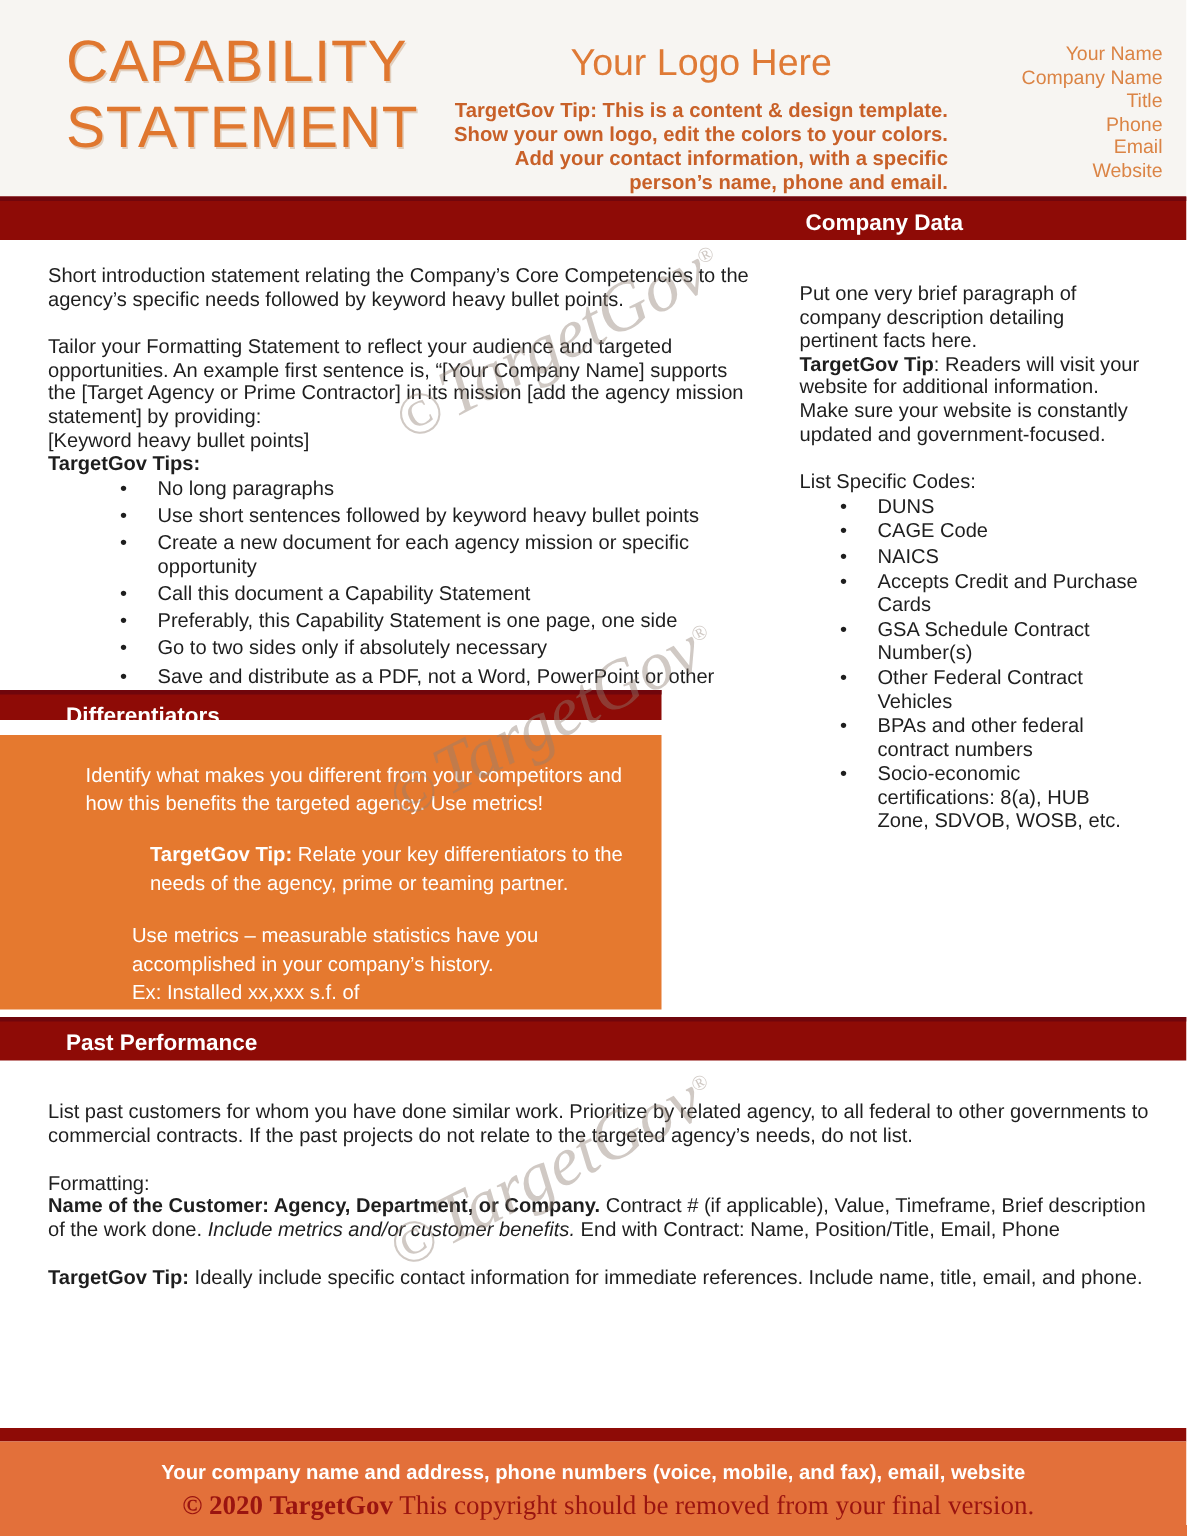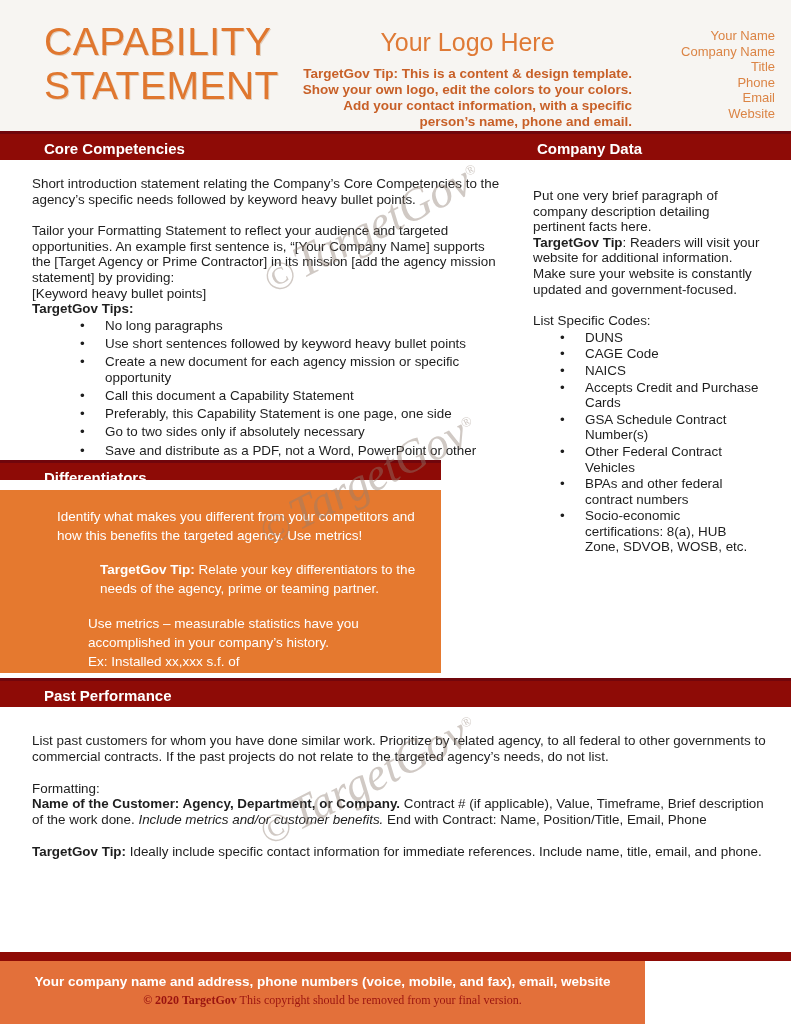--- a/index.html
+++ b/index.html
@@ -47,24 +47,24 @@
   .diff-box .dp{position:absolute;font-size:13.5px;line-height:19px;}
   .dp1{left:57px;top:17px;width:374px;}
   .dp2{left:88px;top:70px;width:342px;margin-left:12px;}
   .dp3{left:88px;top:124px;width:336px;}
   
   .past-body{position:absolute;left:32px;top:733px;width:738px;}
   .past-body p{margin:0 0 16px 0;line-height:15.8px;}
   .past-body p.tight{margin:0;}
   
   .footer-strip{position:absolute;left:0;top:952px;width:791px;height:9px;background:#8e0b06;}
-  .footer{position:absolute;left:0;top:961px;width:645px;height:63px;background:#e3703a;
+  .footer{position:absolute;left:0;top:961px;width:791px;height:63px;background:#e3703a;
     text-align:center;}
   .footer-line1{padding-top:13px;font-size:13.5px;font-weight:bold;color:#ffffff;}
-  .footer-line2{margin-top:4px;font-family:"Liberation Serif",serif;font-size:12px;color:#9a1410;padding-left:20px;}
+  .footer-line2{margin-top:4px;font-family:"Liberation Serif",serif;font-size:18px;color:#9a1410;padding-left:20px;}
   
   .wm{position:absolute;transform:rotate(-27deg);white-space:nowrap;z-index:6;
     font-family:"Liberation Serif",serif;font-style:italic;font-size:46px;
     color:rgba(142,126,114,0.42);pointer-events:none;}
   .wm .wm-c{font-size:40px;margin-right:4px;}
   .wm sup{font-size:14px;}
   .wm1{left:252px;top:200px;}
   .wm2{left:248px;top:452px;}
   .wm3{left:248px;top:752px;}
 </style>
@@ -84,21 +84,20 @@
       <div>Your Name</div>
       <div>Company Name</div>
       <div>Title</div>
       <div>Phone</div>
       <div>Email</div>
       <div>Website</div>
     </div>
   </div>
 
   <div class="bar bar-core">
-    <span class="bar-label" style="left:44px">Core Competencies</span>
     <span class="bar-label" style="left:537px">Company Data</span>
   </div>
 
   <div class="col-left body-text">
     <p>Short introduction statement relating the Company’s Core Competencies to the agency’s specific needs followed by keyword heavy bullet points.</p>
     <p class="tight">Tailor your Formatting Statement to reflect your audience and targeted opportunities. An example first sentence is, “[Your Company Name] supports the [Target Agency or Prime Contractor] in its mission [add the agency mission statement] by providing:</p>
     <div>[Keyword heavy bullet points]</div>
     <div class="bold">TargetGov Tips:</div>
     <ul class="blist">
       <li>No long paragraphs</li>

